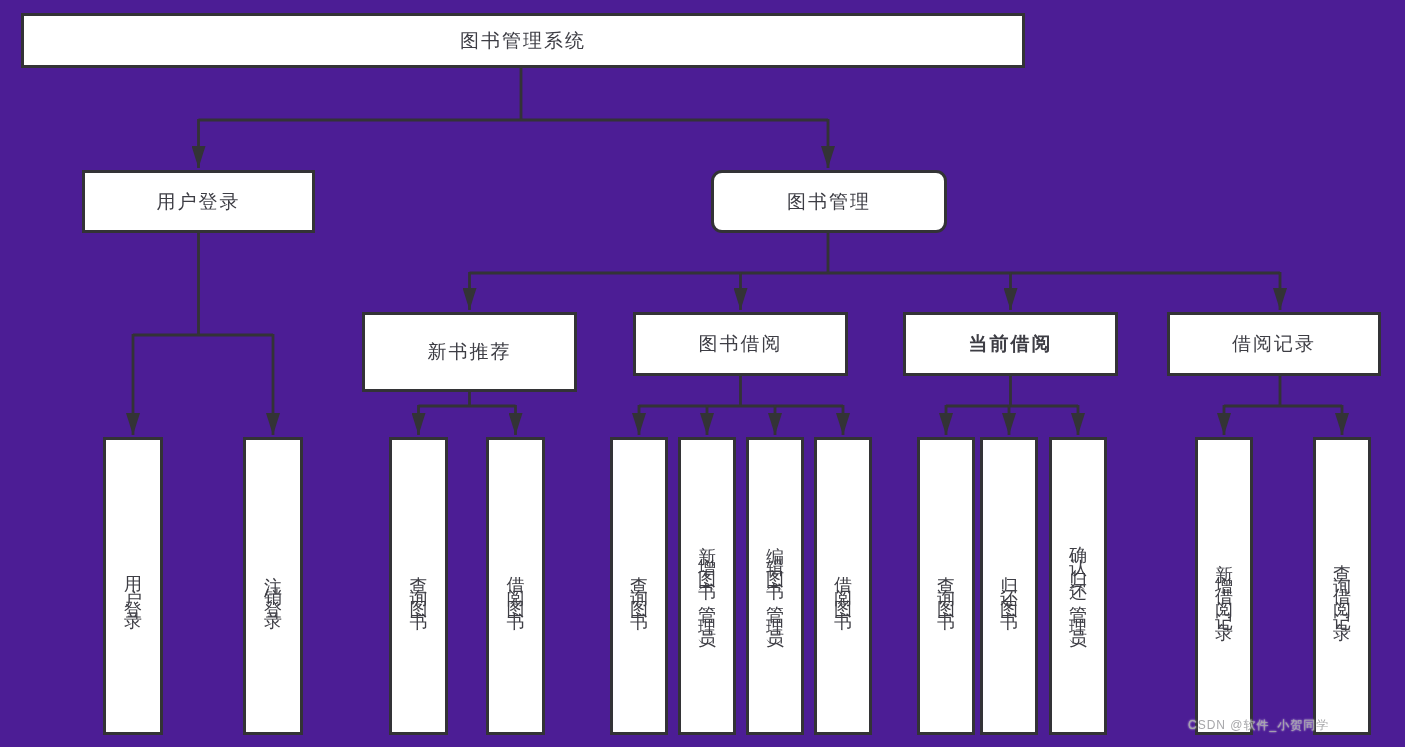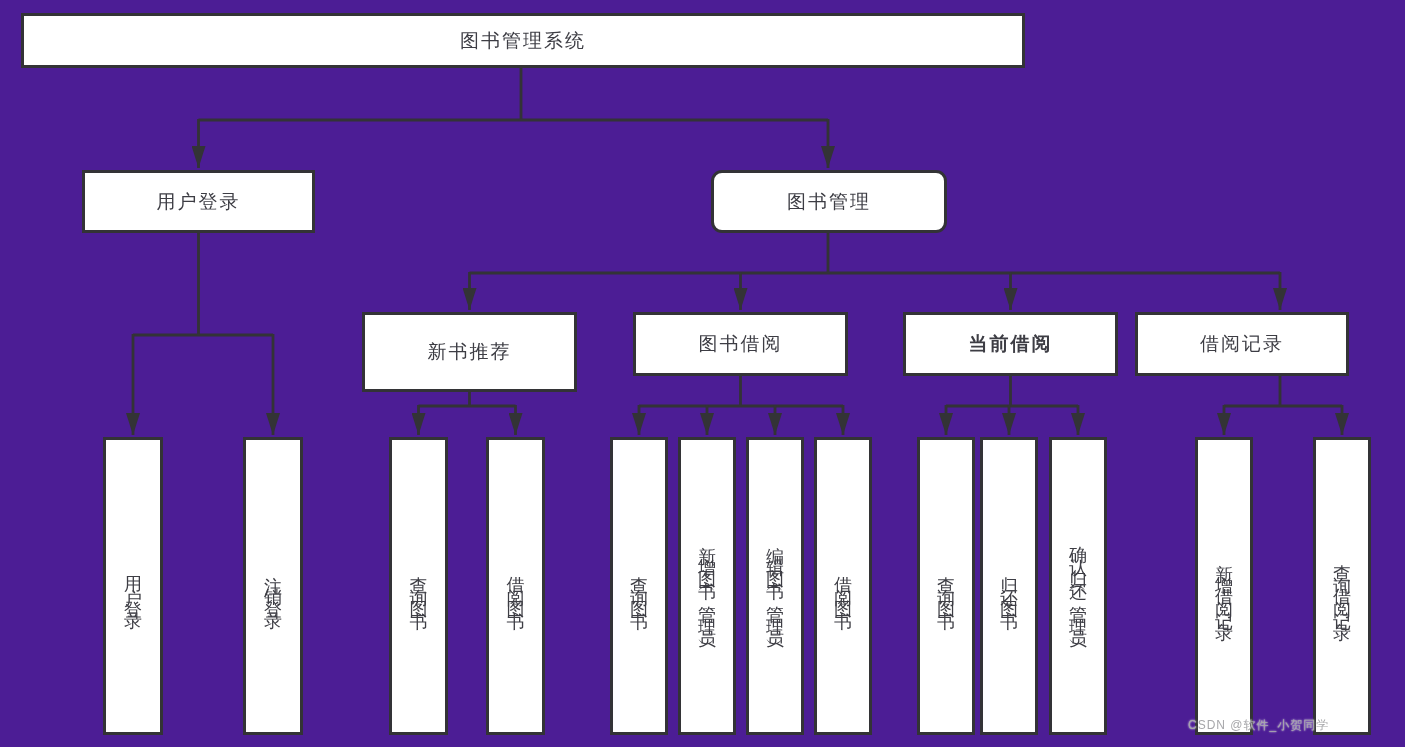--- a/index.html
+++ b/index.html
@@ -35,21 +35,21 @@
     line-height: 1;
     white-space: nowrap;
   }
   
   .n-root   { left: 21px;   top: 13px;  width: 1004px; height: 55px; }
   .n-login  { left: 82px;   top: 170px; width: 233px;  height: 63px; }
   .n-mgmt   { left: 711px;  top: 170px; width: 236px;  height: 63px; border-radius: 11px; }
   .n-rec    { left: 362px;  top: 312px; width: 215px;  height: 80px; }
   .n-borrow { left: 633px;  top: 312px; width: 215px;  height: 64px; }
   .n-cur    { left: 903px;  top: 312px; width: 215px;  height: 64px; font-weight: bold; }
-  .n-hist   { left: 1135px; top: 312px; width: 214px;  height: 64px; }
+  .n-hist   { left: 1167px; top: 312px; width: 214px;  height: 64px; }
   .leaf     { top: 437px; height: 298px; }
   .lf-login1 { left: 103px;  width: 60px; }
   .lf-login2 { left: 243px;  width: 60px; }
   .lf-rec1   { left: 389px;  width: 59px; }
   .lf-rec2   { left: 486px;  width: 59px; }
   .lf-bor1   { left: 610px;  width: 58px; }
   .lf-bor2   { left: 678px;  width: 58px; }
   .lf-bor3   { left: 746px;  width: 58px; }
   .lf-bor4   { left: 814px;  width: 58px; }
   .lf-cur1   { left: 917px;  width: 58px; }

